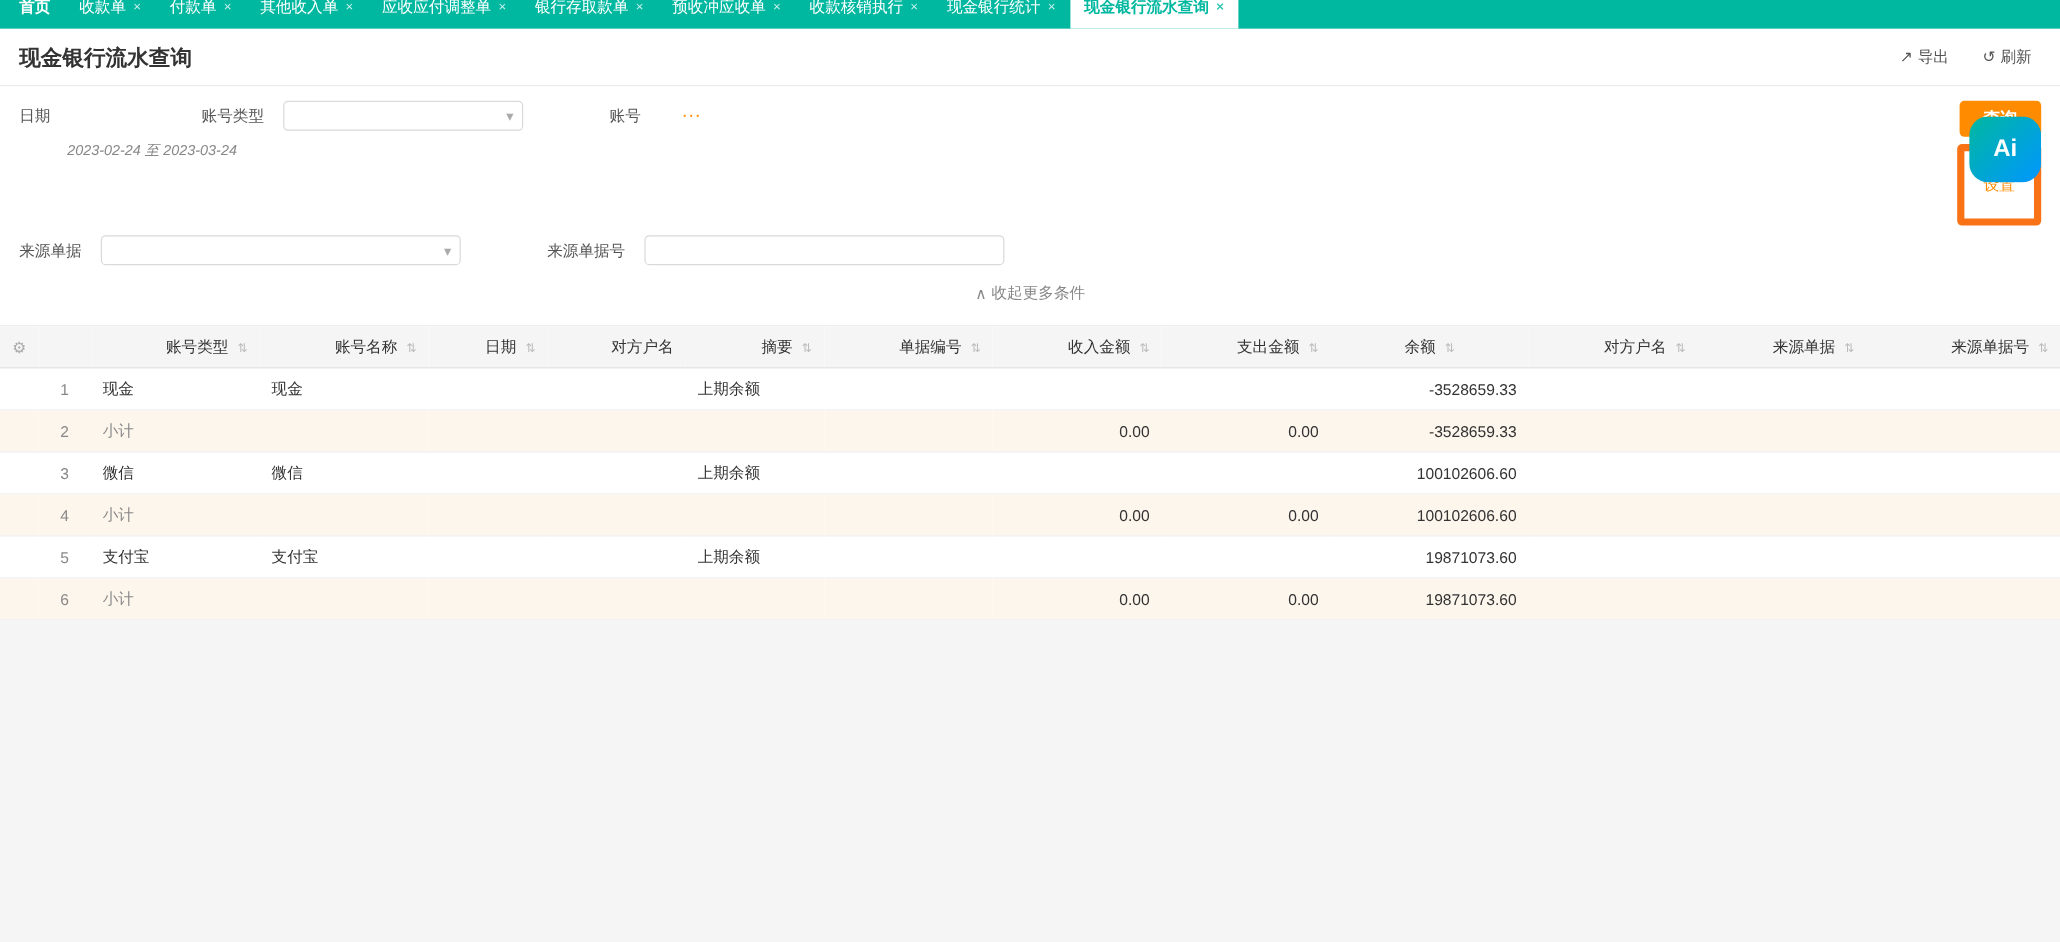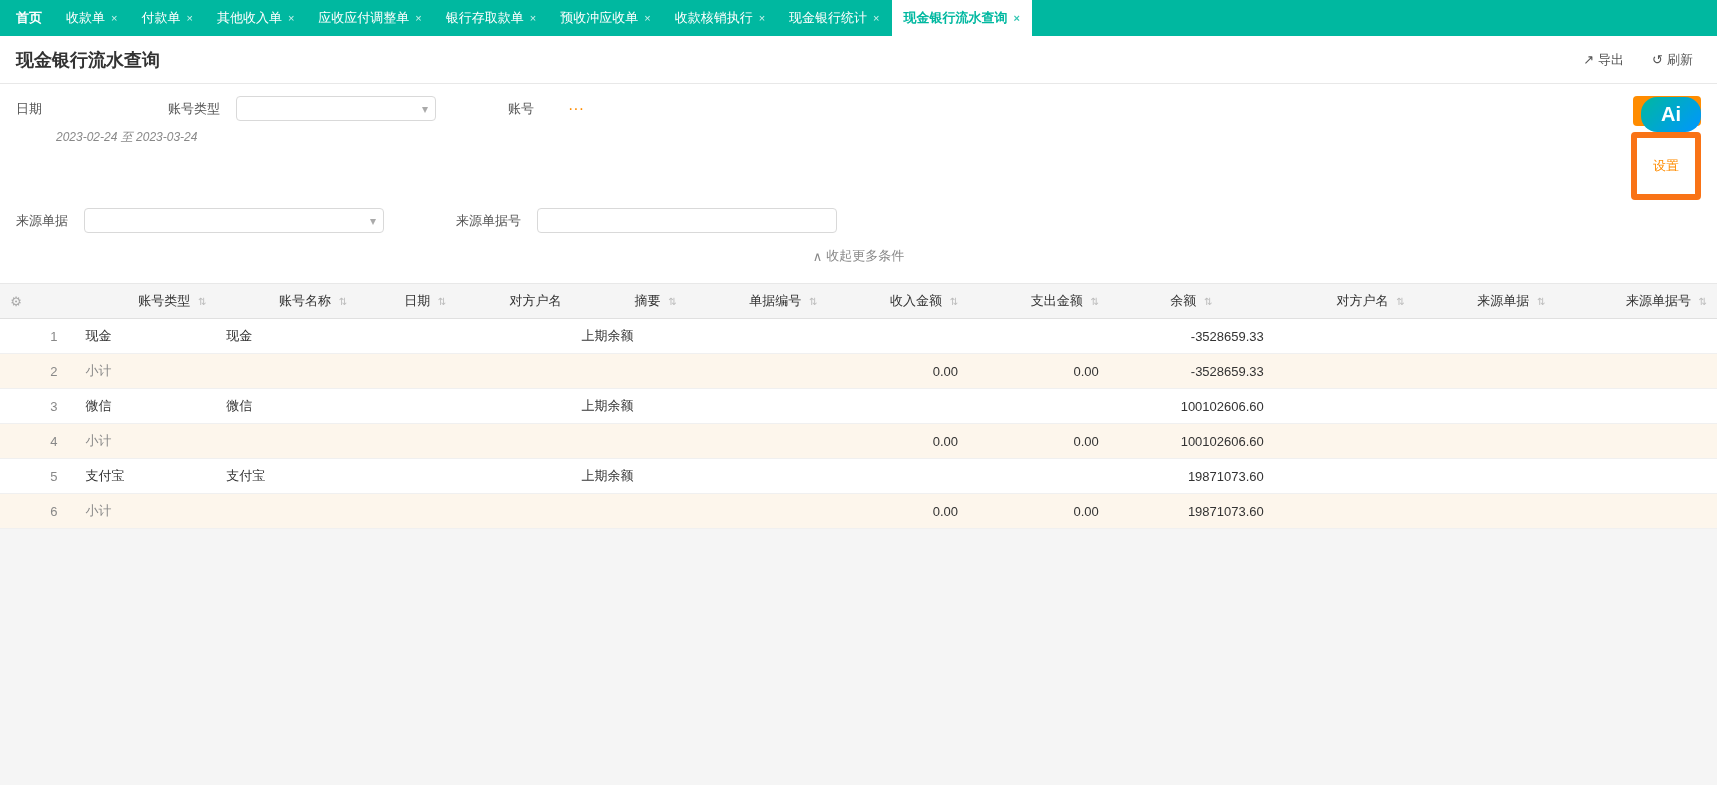--- a/index.html
+++ b/index.html
@@ -3,21 +3,21 @@
   <meta charset="utf-8">
   <style>
     * { box-sizing: border-box; margin: 0; padding: 0; }
     body { font-family: 'Microsoft YaHei', Arial, sans-serif; font-size: 13px; background: #f5f5f5; color: #333; }
 
     
     .top-nav {
       background: #00b8a0;
       display: flex;
       align-items: flex-end;
-      height: 36px;
+      height: 24px;
       padding: 0 4px;
       overflow: hidden;
     }
     .nav-item {
       color: #fff;
       padding: 0 12px;
       height: 36px;
       display: flex;
       align-items: center;
       cursor: pointer;
@@ -244,21 +244,21 @@
     
     .ai-badge {
       position: fixed;
       top: 97px;
       right: 16px;
       background: linear-gradient(135deg, #00b8a0, #0096ff);
       color: white;
       font-size: 20px;
       font-weight: bold;
       border-radius: 16px;
-      padding: 6px 20px;
+      padding: 16px 20px;
       cursor: pointer;
       z-index: 100;
     }
   </style>
 </head>
 <body>
 
 <nav class="top-nav">
   <div class="nav-item home">
     <span>首页</span>

